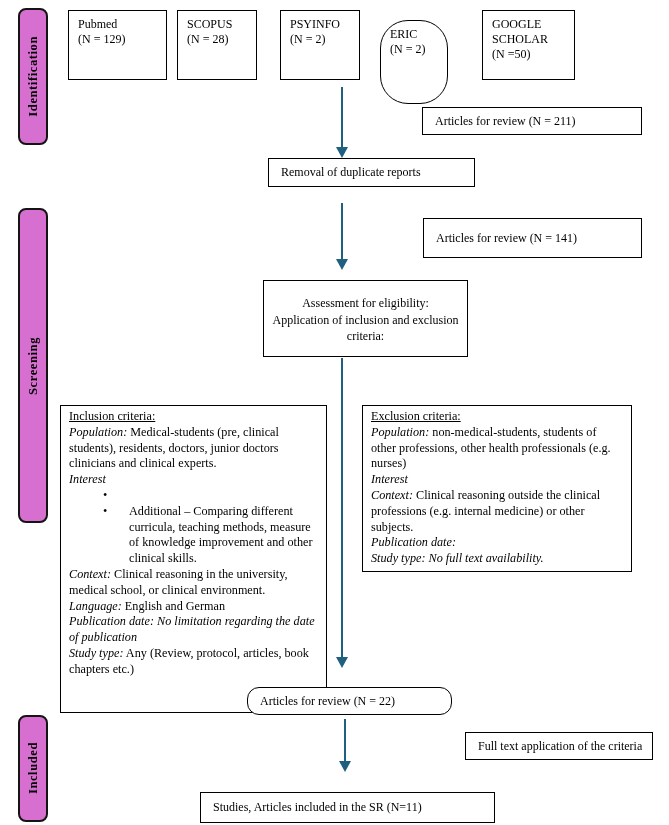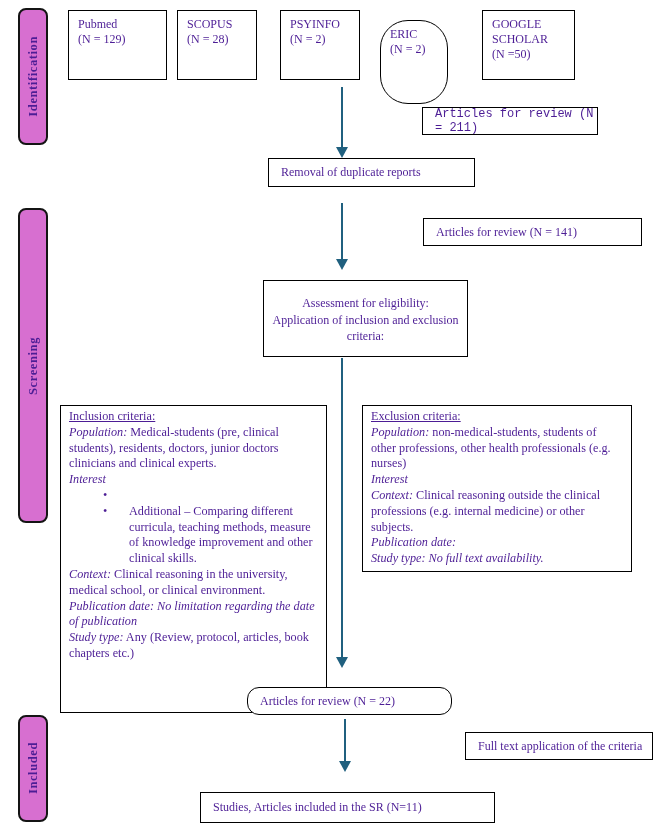--- a/index.html
+++ b/index.html
@@ -1,18 +1,18 @@
 <!DOCTYPE html>
 <html style="--accent: #d76fd0; --arrow: #20607f;"><head>
 <meta charset="utf-8">
 <style>
   html,body{margin:0;padding:0;background:#fff;}
   .canvas{
     position:relative;width:669px;height:825px;background:#ffffff;
-    font-family:"Liberation Serif","DejaVu Serif",serif;color:#4c1d95;overflow:hidden;
+    font-family:"Liberation Serif","DejaVu Serif",serif;color:#000000;overflow:hidden;
   }
   
   .stage{
     position:absolute;background:var(--accent,#d76fd0);
     border:2px solid #141414;border-radius:8px;box-sizing:border-box;
     display:flex;align-items:center;justify-content:center;
   }
   .stage .vlabel{
     writing-mode:vertical-rl;transform:rotate(180deg);
     font-weight:bold;font-size:12.5px;letter-spacing:0.6px;white-space:nowrap;
@@ -27,23 +27,23 @@
     font-size:12px;
   }
   .srcbox{padding:6px 4px 0 9px;line-height:15px;}
   #src-pubmed{left:68px;top:10px;width:99px;height:70px;}
   #src-scopus{left:177px;top:10px;width:80px;height:70px;}
   #src-psyinfo{left:280px;top:10px;width:80px;height:70px;}
   #src-eric{left:380px;top:20px;width:68px;height:84px;border-radius:28px;}
   #src-google{left:482px;top:10px;width:93px;height:70px;}
 
   .labelbox{display:flex;align-items:center;padding-left:12px;}
-  #box-211{left:422px;top:107px;width:176px;height:28px;font-family:Liberation Mono, monospace;}
+  #box-211{left:422px;top:107px;width:220px;height:28px;}
   #box-removal{left:268px;top:158px;width:207px;height:29px;}
-  #box-141{left:423px;top:218px;width:219px;height:28px;}
+  #box-141{left:423px;top:218px;width:219px;height:40px;}
   #box-assessment{left:263px;top:280px;width:205px;height:77px;text-align:center;padding-top:14px;line-height:16.5px;}
   #box-22{left:247px;top:687px;width:205px;height:28px;border-radius:12px;}
   #box-fulltext{left:465px;top:732px;width:188px;height:28px;}
   #box-final{left:200px;top:792px;width:295px;height:31px;}
 
   
   .criteria{padding:3px 8px 0 8px;font-size:12.2px;line-height:15.8px;margin-top:40px;}
   #box-inclusion{left:60px;top:365px;width:267px;height:308px;}
   #box-exclusion{left:362px;top:365px;width:270px;height:167px;}
   .crit-title{text-decoration:underline;}
@@ -119,20 +119,21 @@
     <div><i>Population:</i><span>  Medical-students (pre, clinical students), residents, doctors, junior doctors clinicians and clinical experts.</span></div>
     <div><i>Interest</i></div>
     <div class="bullet-row">
       <span class="bullet">•</span>
     </div>
     <div class="bullet-row">
       <span class="bullet">•</span>
       <span class="bullet-text">Additional – Comparing different curricula, teaching methods, measure of knowledge improvement and other clinical skills.</span>
     </div>
     <div><i>Context:</i><span> Clinical reasoning in the university, medical school, or clinical environment.</span></div>
+    <div><i>Language:</i><span> English and German</span></div>
     <div><i>Publication date:</i><i> No limitation regarding the date of publication</i></div>
     <div><i>Study type:</i><span> Any (Review, protocol, articles, book chapters etc.)</span></div>
   </div>
 
   <div class="box criteria" id="box-exclusion">
     <div class="crit-title">Exclusion criteria:</div>
     <div><i>Population:</i><span> non-medical-students, students of other professions, other health professionals (e.g. nurses)</span></div>
     <div><i>Interest</i></div>
     <div><i>Context:</i><span> Clinical reasoning outside the clinical professions (e.g. internal medicine) or other subjects.</span></div>
     <div><i>Publication date:</i></div>

